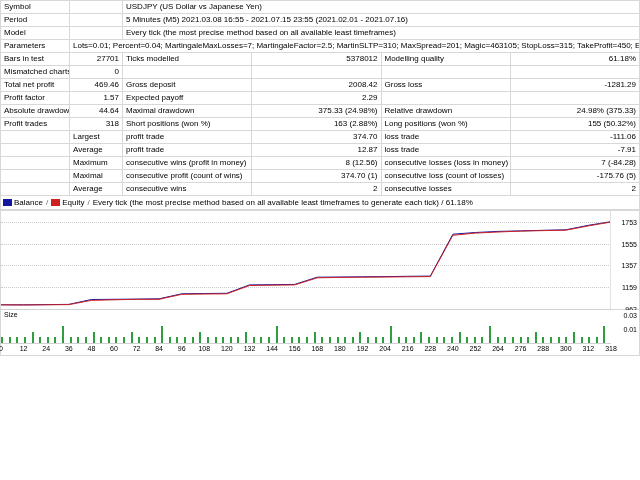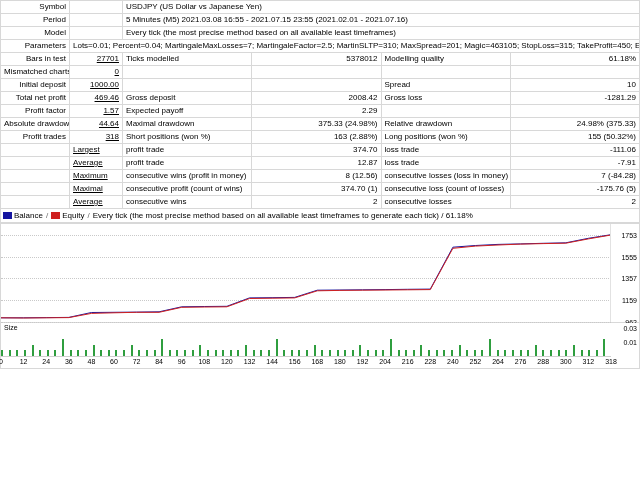--- a/index.html
+++ b/index.html
@@ -15,22 +15,22 @@
   table.rep{border-collapse:collapse;width:640px;table-layout:fixed;}
   table.rep td{
     border:1px solid #d8d8d8;
     padding:1px 3px;
     vertical-align:top;
     font-size:8px;
     line-height:1.25;
     white-space:nowrap;
     overflow:hidden;
   }
-  td.label{width:62px;text-align:right;}
-  td.v1{width:46px;text-decoration:underline;}
+  td.label{width:62px;}
+  td.v1{width:46px;}
   .num{text-align:right;}
   .cl{text-align:left;}
   .params{white-space:normal;word-break:break-word;line-height:1.3;}
 
   
   .chart-wrap{position:relative;width:640px;}
   .legend{
     display:flex;align-items:center;gap:0;
     font-size:8px;
     border:1px solid #d8d8d8;border-top:none;
@@ -111,28 +111,20 @@
       <td>Modelling quality</td>
       <td class="num">61.18%</td>
     </tr>
     <tr>
       <td class="label">Mismatched charts errors</td>
       <td class="v1 num">0</td>
       <td></td>
       <td class="num"></td>
       <td></td>
       <td class="num"></td>
-    </tr>
-    <tr>
-      <td class="label">Initial deposit</td>
-      <td class="v1 num">1000.00</td>
-      <td></td>
-      <td class="num"></td>
-      <td>Spread</td>
-      <td class="num">10</td>
     </tr>
     <tr>
       <td class="label">Total net profit</td>
       <td class="v1 num">469.46</td>
       <td>Gross deposit</td>
       <td class="num">2008.42</td>
       <td>Gross loss</td>
       <td class="num">-1281.29</td>
     </tr>
     <tr>

